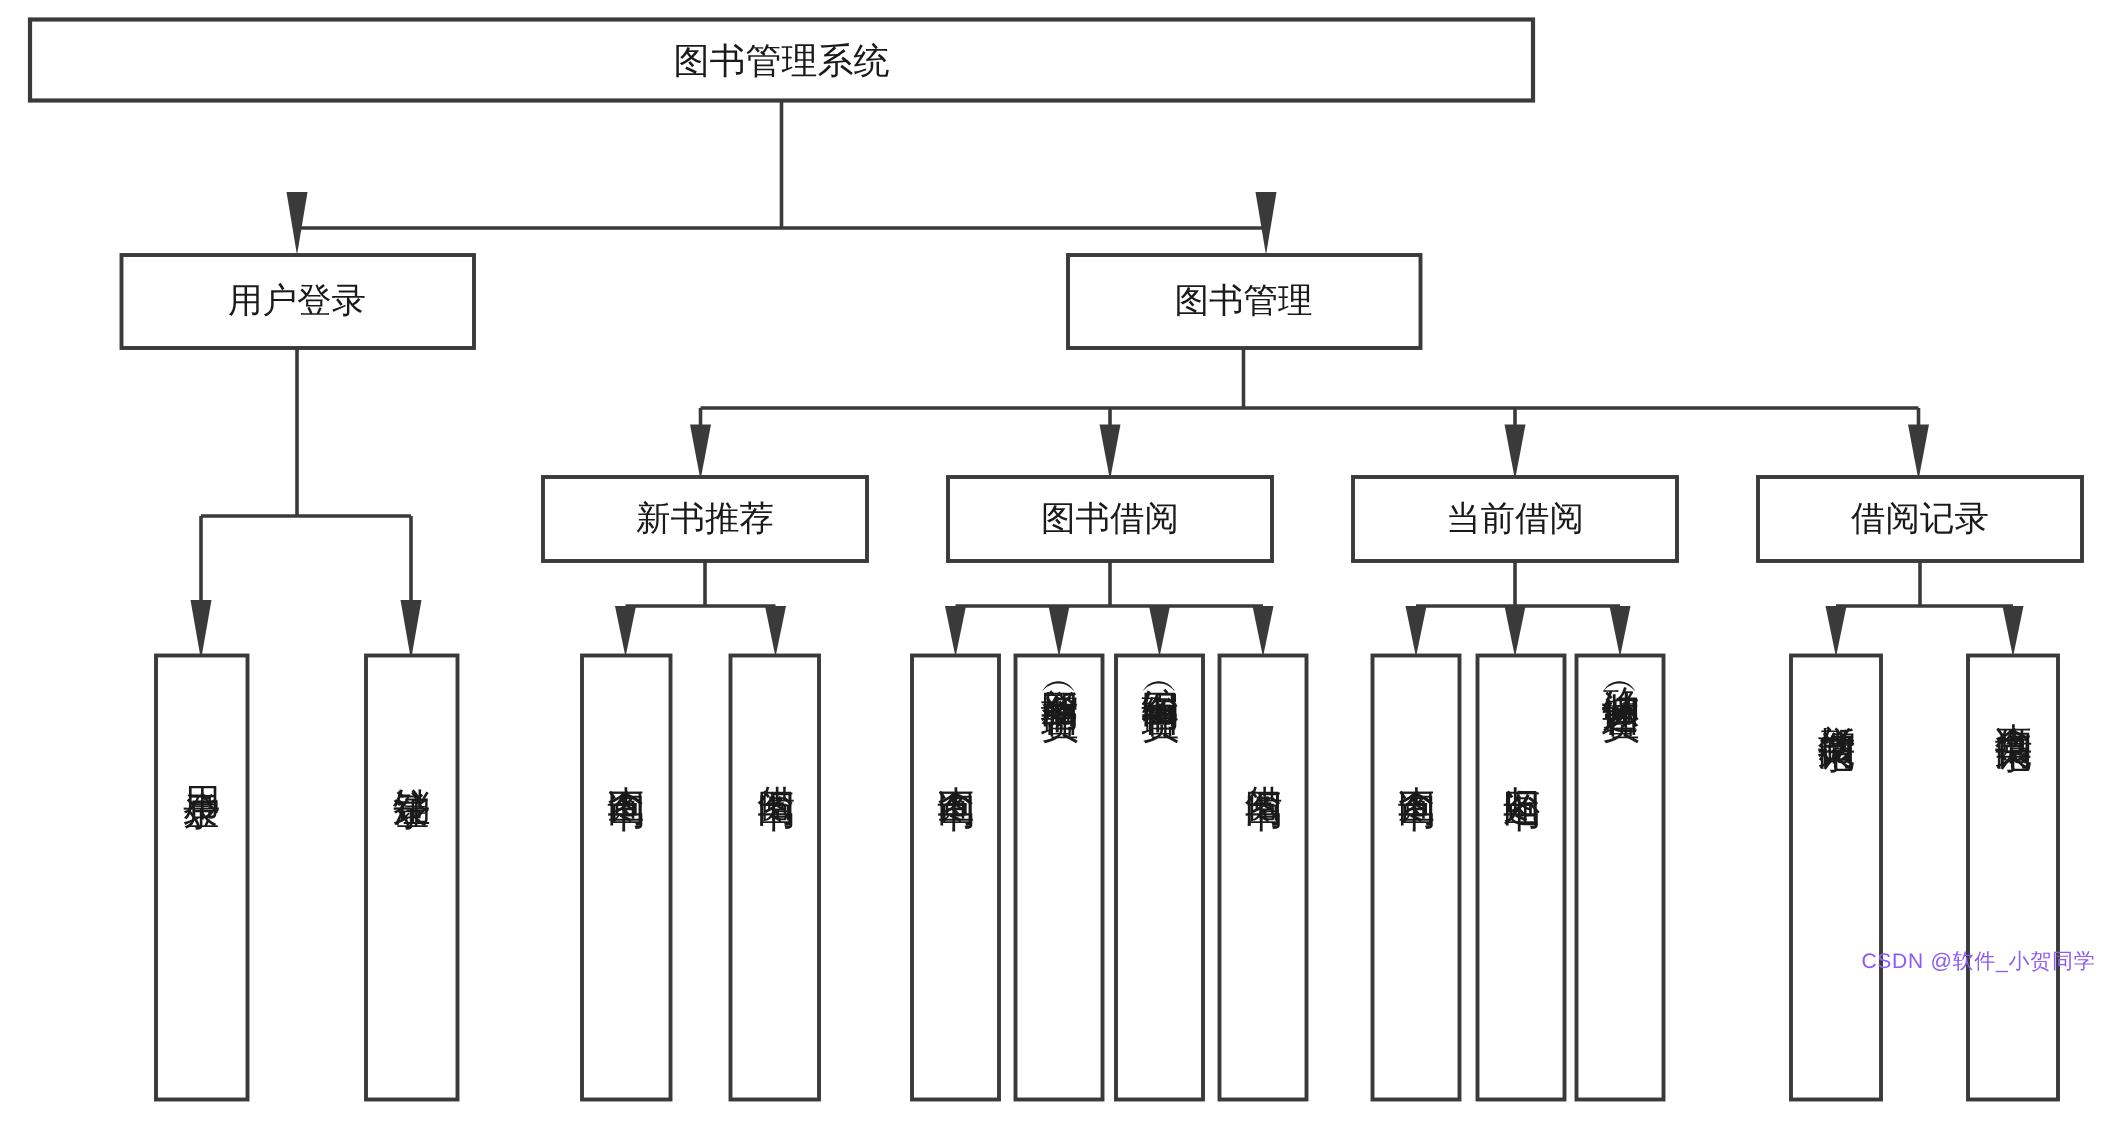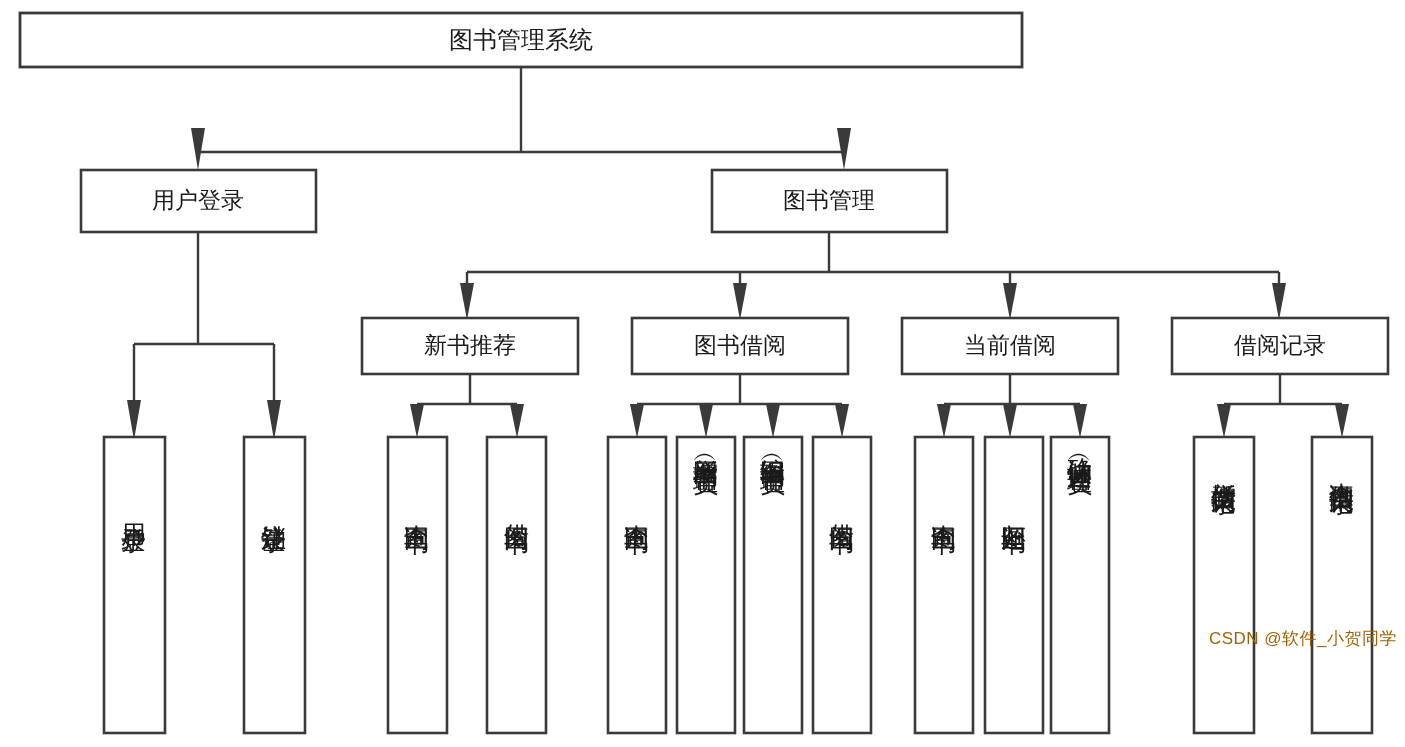--- a/index.html
+++ b/index.html
@@ -61,22 +61,22 @@
     text-anchor: middle;
     writing-mode: vertical-rl;
     glyph-orientation-vertical: 0;
     letter-spacing: 2px;
   }
   .watermark {
     position: absolute;
     right: 8px;
     bottom: 4px;
     font-family: "Liberation Sans", "DejaVu Sans", sans-serif;
-    font-size: 17px;
-    color: #a16207;
+    font-size: 14px;
+    color: #8b5cf6;
     letter-spacing: 0.5px;
     white-space: nowrap;
     pointer-events: none;
   }
 </style>
 </head>
 <body>
 
 <div id="diagram-root">
   <svg class="flow" viewBox="0 0 1405 747" xmlns="http://www.w3.org/2000/svg">

